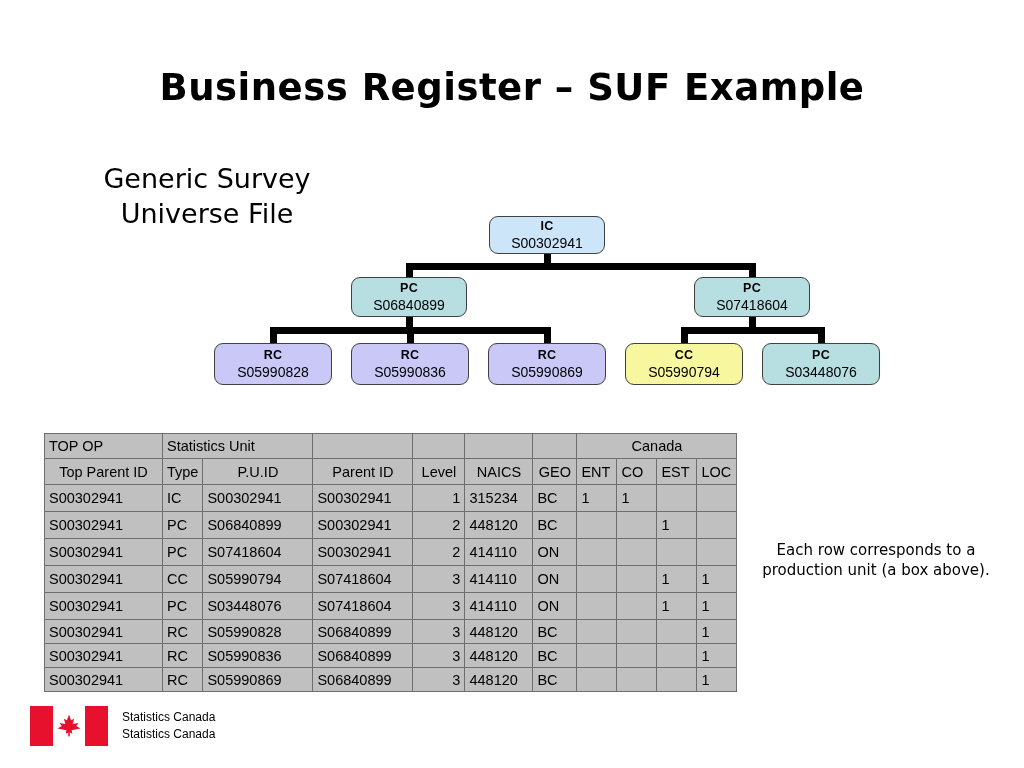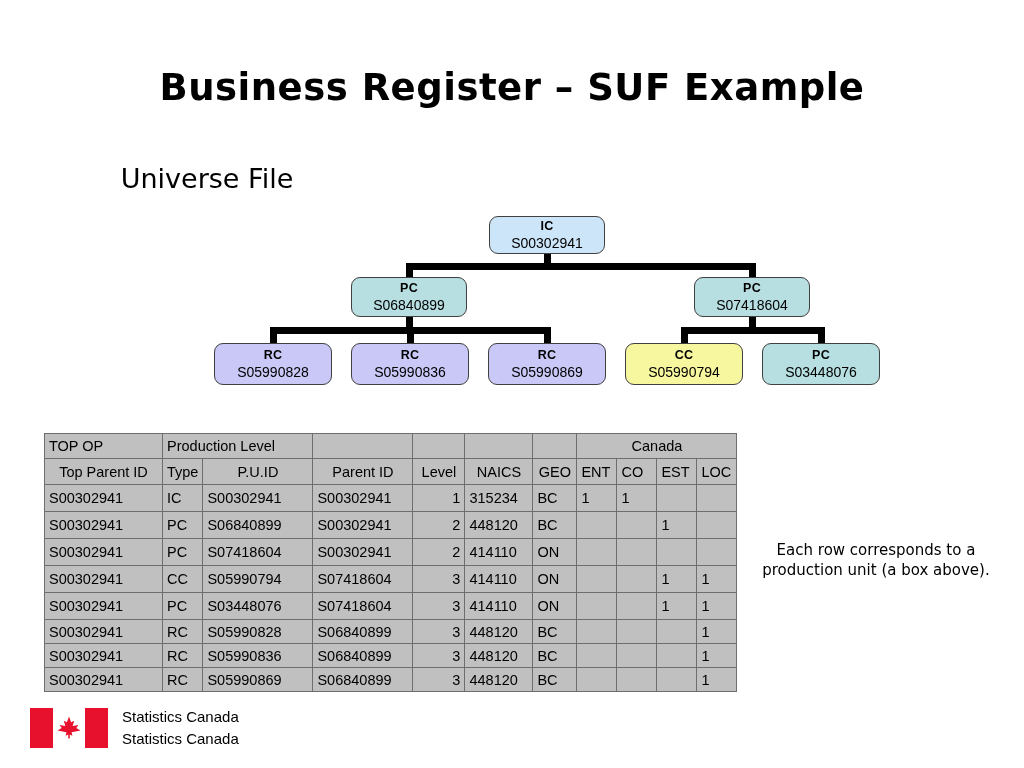--- a/index.html
+++ b/index.html
@@ -163,31 +163,32 @@
     position: absolute;
     left: 23px; right: 23px; top: 0; bottom: 0;
     display: flex; align-items: center; justify-content: center;
     color: #e8112d;
     font-size: 30px;
     line-height: 1;
   }
   #footer-text {
     margin-left: 14px;
     font-family: "Liberation Sans", sans-serif;
-    font-size: 15px;
+    font-size: 12px;
     line-height: 1.45;
     color: #000;
   }
 </style>
 </head>
 <body>
 
 <div id="slide-title">Business Register – SUF Example</div>
 
 <div id="left-caption">
+  <span class="l1">Generic Survey</span>
   <span class="l2">Universe File</span>
 </div>
 
 <div id="org-chart">
     <div class="connector" style="left: 543.5px; top: 254px; width: 7px; height: 12px;"></div>
     <div class="connector" style="left: 405.5px; top: 262.5px; width: 350px; height: 7px;"></div>
     <div class="connector" style="left: 405.5px; top: 266px; width: 7px; height: 11px;"></div>
     <div class="connector" style="left: 748.5px; top: 266px; width: 7px; height: 11px;"></div>
     <div class="connector" style="left: 405.5px; top: 317px; width: 7px; height: 13px;"></div>
     <div class="connector" style="left: 269.5px; top: 326.5px; width: 281px; height: 7px;"></div>
@@ -229,21 +230,21 @@
     <div class="node" style="left: 762px; top: 343px; width: 118px; height: 42px; background: rgb(183, 222, 224);">
       <div class="ntype">PC</div>
       <div class="nid">S03448076</div>
     </div>
   </div>
 
 <table id="suf-table">
   <tbody>
     <tr class="hdr1">
       <td class="c-topparent hdr-lbl-left">TOP OP</td>
-      <td class="hdr-lbl-left" colspan="2">Production Level</td>
+      <td class="hdr-lbl-left" colspan="2">Statistics Unit</td>
       <td class="c-parentid"></td>
       <td class="c-level"></td>
       <td class="c-naics"></td>
       <td class="c-geo"></td>
       <td class="hdr-lbl-center" colspan="4">Canada</td>
     </tr>
     <tr class="hdr2">
       <td class="c-topparent hdr-lbl-center">Top Parent ID</td>
       <td class="c-type hdr-lbl-left">Type</td>
       <td class="c-puid hdr-lbl-center">P.U.ID</td>

